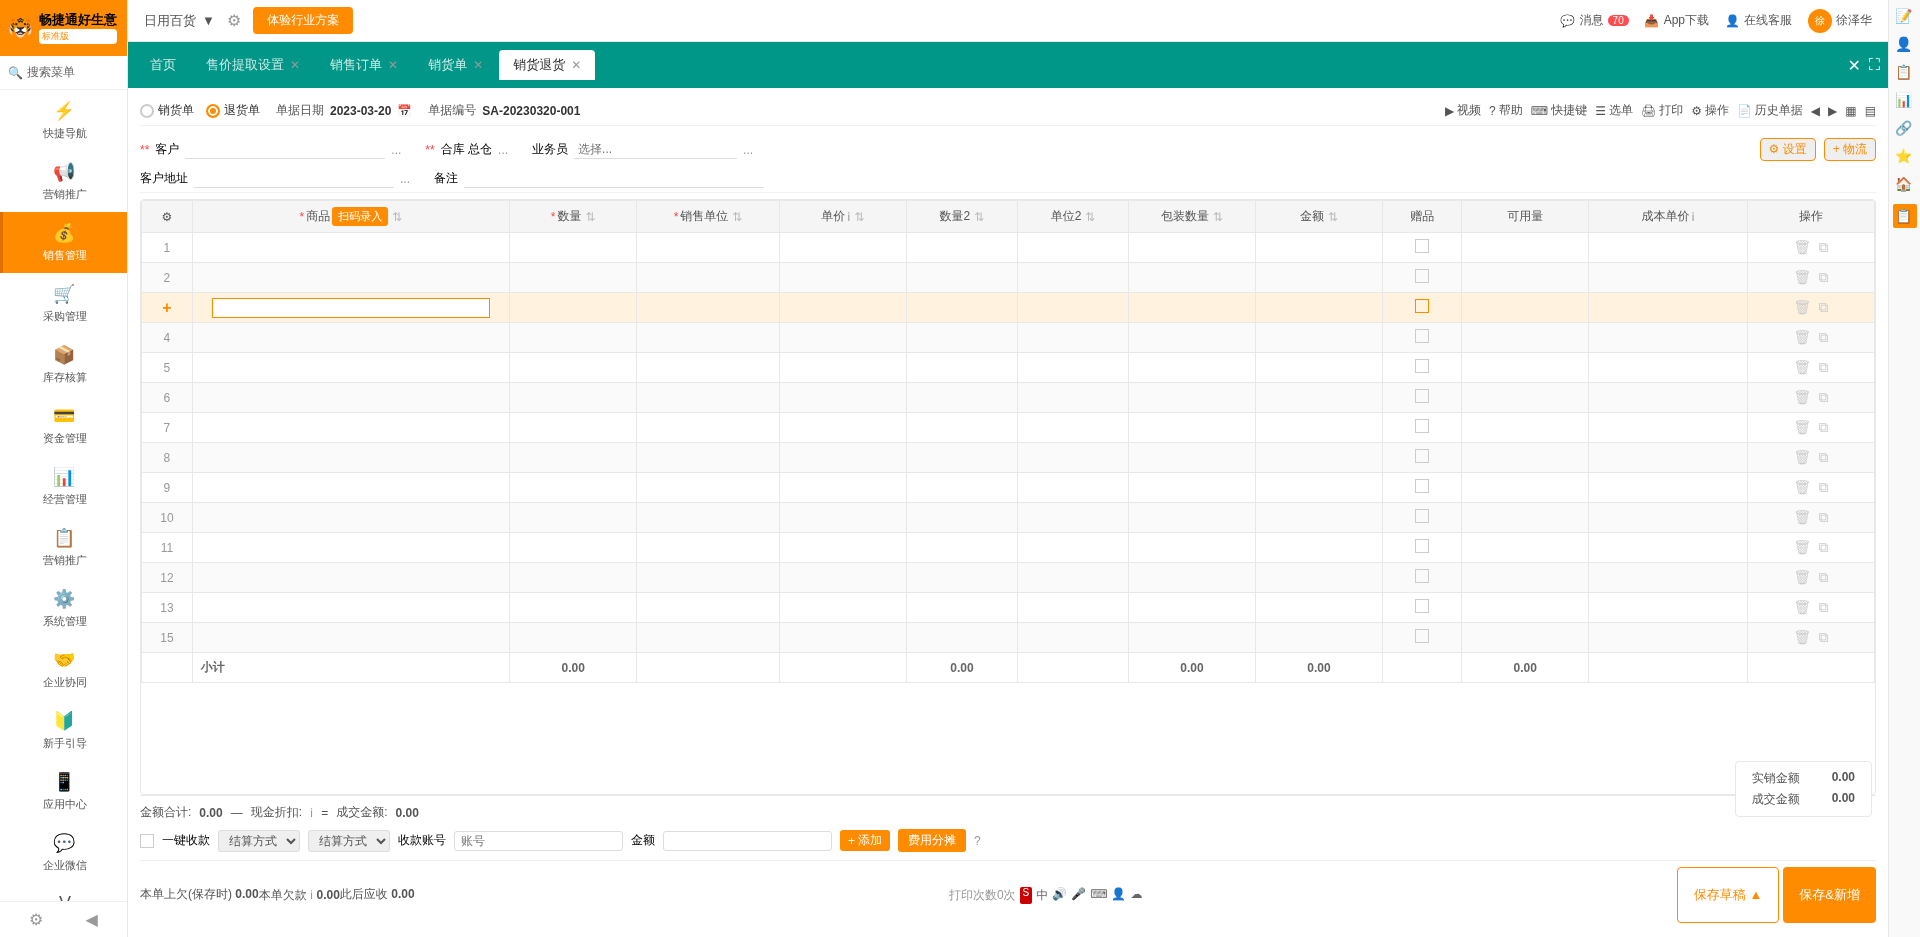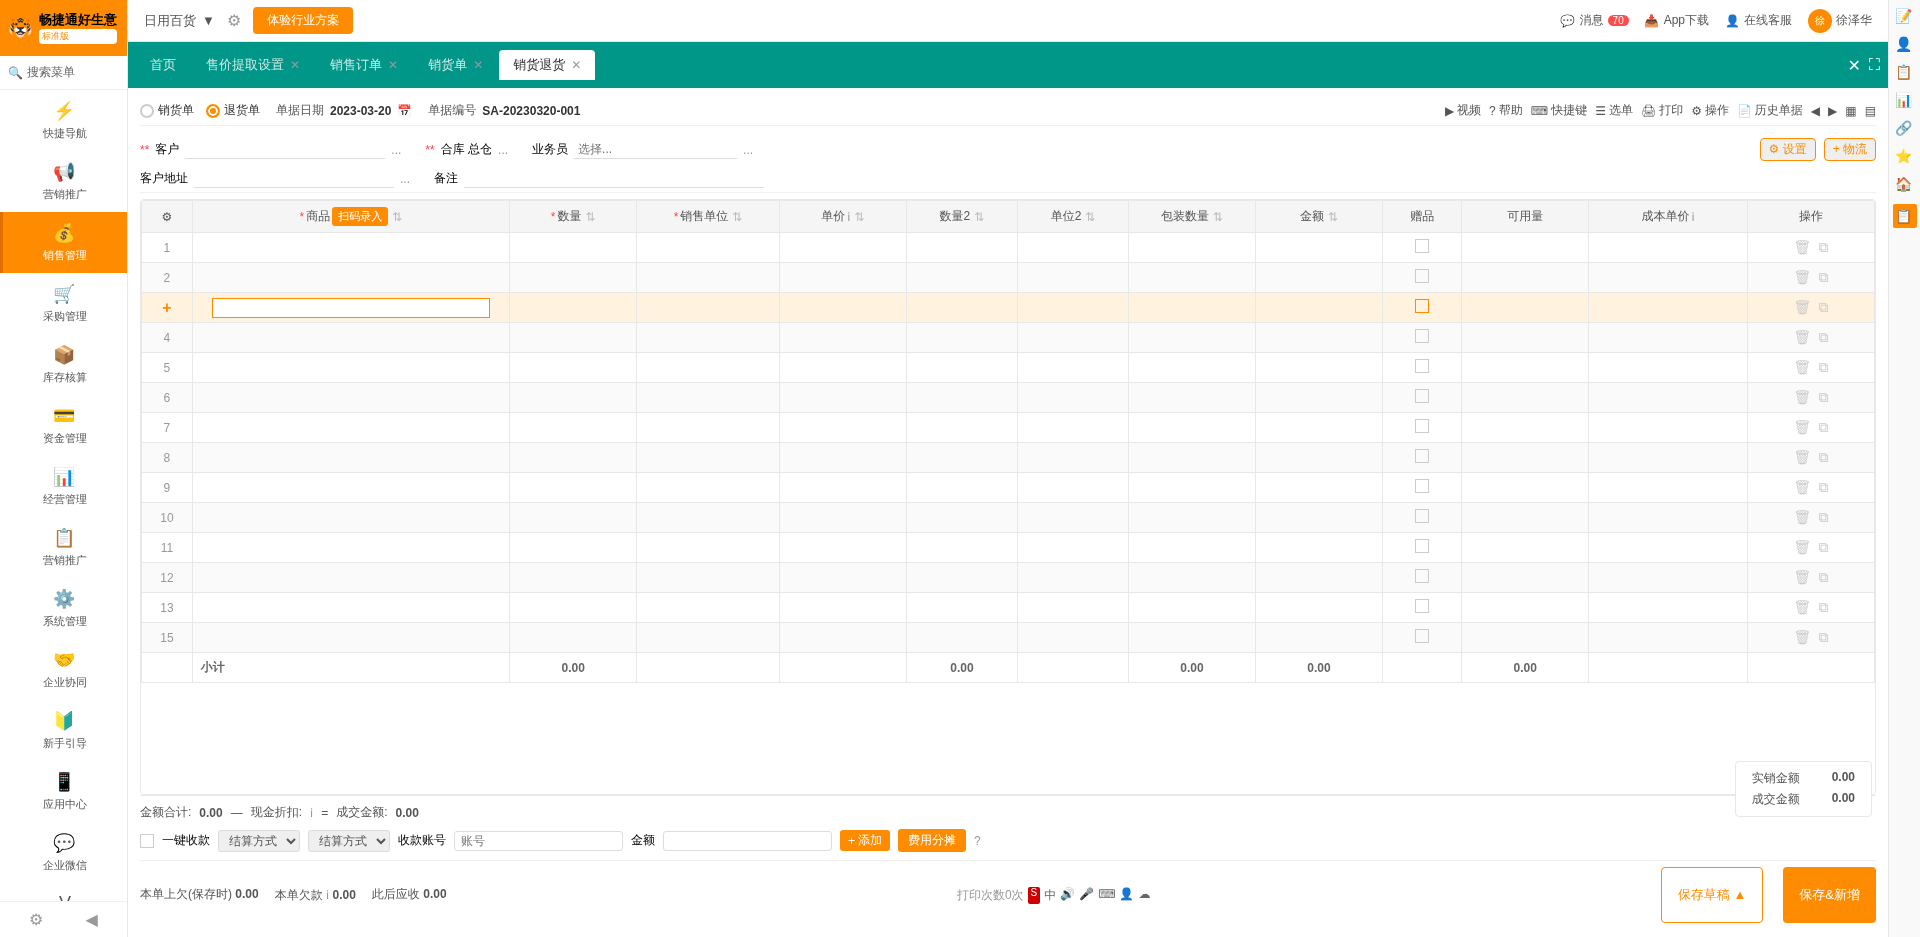--- a/index.html
+++ b/index.html
@@ -89,23 +89,23 @@
     .calc-row { display: flex; align-items: center; gap: 8px; font-size: 12px; color: #555; margin-bottom: 8px; }
     .payment-row { display: flex; align-items: center; gap: 8px; font-size: 12px; }
     .payment-checkbox { width: 14px; height: 14px; border: 1px solid #ccc; display: inline-block; }
     .payment-select { border: 1px solid #ddd; padding: 2px 6px; border-radius: 3px; color: #555; font-size: 12px; }
     .payment-input { border: 1px solid #ddd; padding: 2px 6px; border-radius: 3px; min-width: 80px; font-size: 12px; }
     .add-btn { color: white; background: #ff8c00; border: none; border-radius: 3px; padding: 2px 8px; cursor: pointer; display: flex; align-items: center; gap: 3px; font-size: 12px; }
     .fee-btn { background: #ff8c00; color: white; border: none; border-radius: 3px; padding: 3px 10px; cursor: pointer; font-size: 12px; }
     
     
     .footer { display: flex; align-items: center; justify-content: space-between; padding: 6px 0; border-top: 1px solid #f0f0f0; }
-    .footer-left { display: flex; gap: 16px; font-size: 12px; color: #555; }
+    .footer-left { display: flex; font-size: 12px; color: #555; }
     .footer-center { display: flex; align-items: center; gap: 4px; color: #999; font-size: 12px; }
-    .footer-right { display: flex; gap: 20px; }
+    .footer-right { display: flex; gap: 4px; }
     .save-draft-btn { background: white; border: 1px solid #ff8c00; color: #ff8c00; border-radius: 4px; padding: 6px 16px; cursor: pointer; font-size: 13px; }
     .save-new-btn { background: #ff8c00; border: none; color: white; border-radius: 4px; padding: 19px 16px; cursor: pointer; font-size: 13px; }
     
     
     .right-panel { width: 32px; background: #f9f9f9; border-left: 1px solid #e8e8e8; display: flex; flex-direction: column; align-items: center; padding: 8px 0; gap: 12px; }
     
     
     .form-row { display: flex; align-items: center; gap: 24px; padding: 4px 0; }
     .form-row2 { display: flex; align-items: center; gap: 24px; padding: 4px 0; border-bottom: 1px solid #f0f0f0; margin-bottom: 6px; }
   </style>

